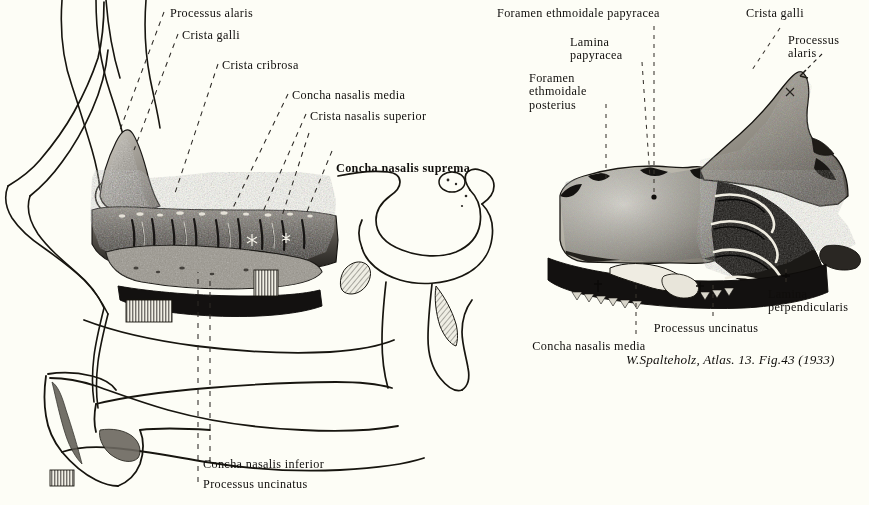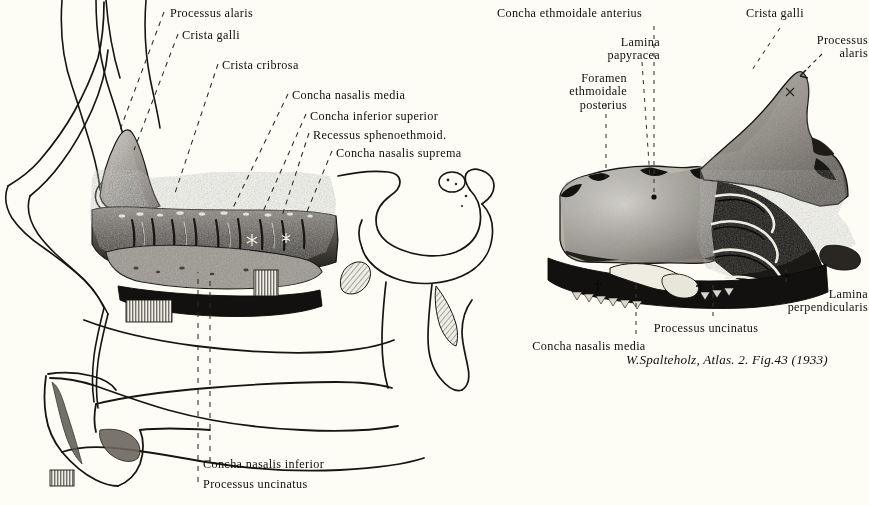--- a/index.html
+++ b/index.html
@@ -32,21 +32,21 @@
     color: #100e0c;
     white-space: nowrap;
     -webkit-font-smoothing: antialiased;
   }
   .lbl.ctr {
     text-align: center;
     transform: translateX(-50%);
   }
   .lbl.multi {
     white-space: normal;
-    text-align: right;
+    text-align: left;
   }
   .credit {
     position: absolute;
     font-family: "Liberation Serif", "DejaVu Serif", serif;
     font-style: italic;
     font-size: 13.2px;
     letter-spacing: 0.2px;
     color: #100e0c;
     white-space: nowrap;
   }
@@ -400,30 +400,29 @@
         <path d="M822,54 L800,76" stroke-dasharray="4,4"></path>
         <path d="M800,76 L806,70 M800,76 L808,78" stroke-dasharray="0" stroke-width="1.4"></path>
       </g>
     </g>
   </svg>
 
   <div class="lbl" style="left:170px; top:7px;">Processus alaris</div>
   <div class="lbl" style="left:182px; top:29px;">Crista galli</div>
   <div class="lbl" style="left:222px; top:59px;">Crista cribrosa</div>
   <div class="lbl" style="left:292px; top:89px;">Concha nasalis media</div>
-  <div class="lbl" style="left:310px; top:110px;">Concha inferior superior</div>
-  <div class="lbl" style="left:313px; top:129px;">Recessus sphenoethmoid.</div>
-  <div class="lbl" style="left:336px; top:147px;">Concha nasalis suprema</div>
+  <div class="lbl" style="left:310px; top:110px;">Crista nasalis superior</div>
+  <div class="lbl" style="left:336px; top:162px;font-weight:bold;">Concha nasalis suprema</div>
   <div class="lbl" style="left:203px; top:458px;">Concha nasalis inferior</div>
   <div class="lbl" style="left:203px; top:478px;">Processus uncinatus</div>
 
-  <div class="lbl" style="left:497px; top:7px;">Concha ethmoidale anterius</div>
+  <div class="lbl" style="left:497px; top:7px;">Foramen ethmoidale papyracea</div>
   <div class="lbl" style="left:746px; top:7px;">Crista galli</div>
   <div class="lbl ctr multi" style="left:615px; top:36px; width:90px;">Lamina papyracea</div>
   <div class="lbl ctr multi" style="left:828px; top:34px; width:80px;">Processus alaris</div>
   <div class="lbl ctr multi" style="left:578px; top:72px; width:98px;">Foramen ethmoidale posterius</div>
   <div class="lbl ctr multi" style="left:818px; top:288px; width:100px;">Lamina perpendicularis</div>
   <div class="lbl ctr" style="left:706px; top:322px;">Processus uncinatus</div>
   <div class="lbl ctr" style="left:589px; top:340px;">Concha nasalis media</div>
 
-  <div class="credit" style="left:626px; top:352px;">W.Spalteholz, Atlas. 2. Fig.43 (1933)</div>
+  <div class="credit" style="left:626px; top:352px;">W.Spalteholz, Atlas. 13. Fig.43 (1933)</div>
 
 </div>
 
 </body></html>

